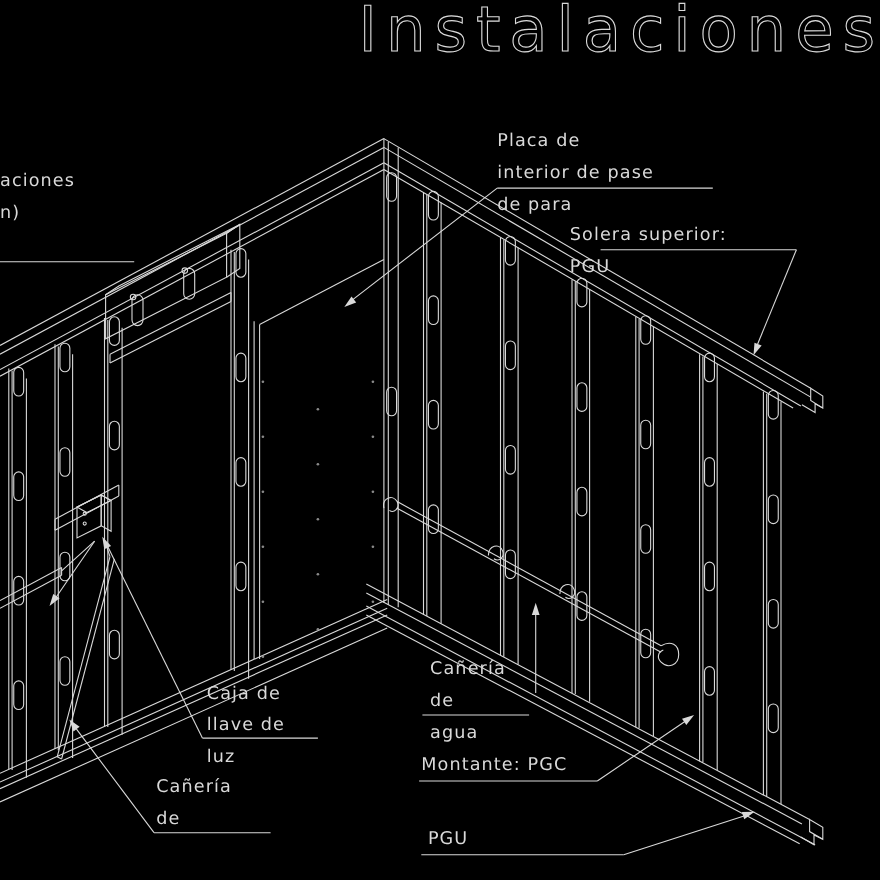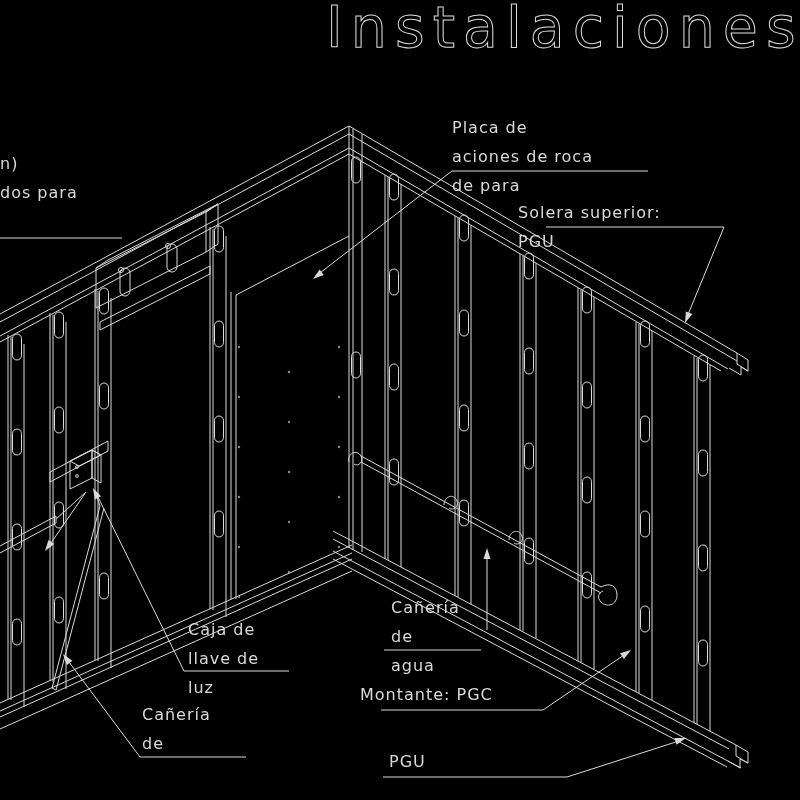--- a/index.html
+++ b/index.html
@@ -245,27 +245,27 @@
     <polygon points="487,548 483.5,559 490.5,559"></polygon>
     <polygon points="631,650 623.9,659.1 620.0,653.3"></polygon>
     <polygon points="686,738 676.6,744.8 674.4,738.1"></polygon>
     <polygon points="45,551 48.4,539.9 54.2,543.9"></polygon>
   </g>
 </svg>
 
 <div class="title">Instalaciones</div>
 
 <div class="lbl" style="left:0;top:149px">
+  <div>aciones</div>
   <div>n)</div>
-  <div>dos para</div>
 </div>
 
 <div class="lbl" style="left:452px;top:113px">
   <div>Placa de</div>
-  <div>aciones de roca</div>
+  <div>interior de pase</div>
   <div>de para</div>
 </div>
 
 <div class="lbl" style="left:518px;top:198px">
   <div>Solera superior:</div>
   <div>PGU</div>
 </div>
 
 <div class="lbl" style="left:188px;top:615px">
   <div>Caja de</div>
@@ -277,17 +277,17 @@
   <div>Cañería</div>
   <div>de</div>
 </div>
 
 <div class="lbl" style="left:391px;top:593px">
   <div>Cañería</div>
   <div>de</div>
   <div>agua</div>
 </div>
 
-<div class="lbl" style="left:360px;top:680px">Montante: PGC</div>
+<div class="lbl" style="left:383px;top:680px">Montante: PGC</div>
 
 <div class="lbl" style="left:389px;top:747px">
   <div>PGU</div>
 </div>
 
 </body></html>

